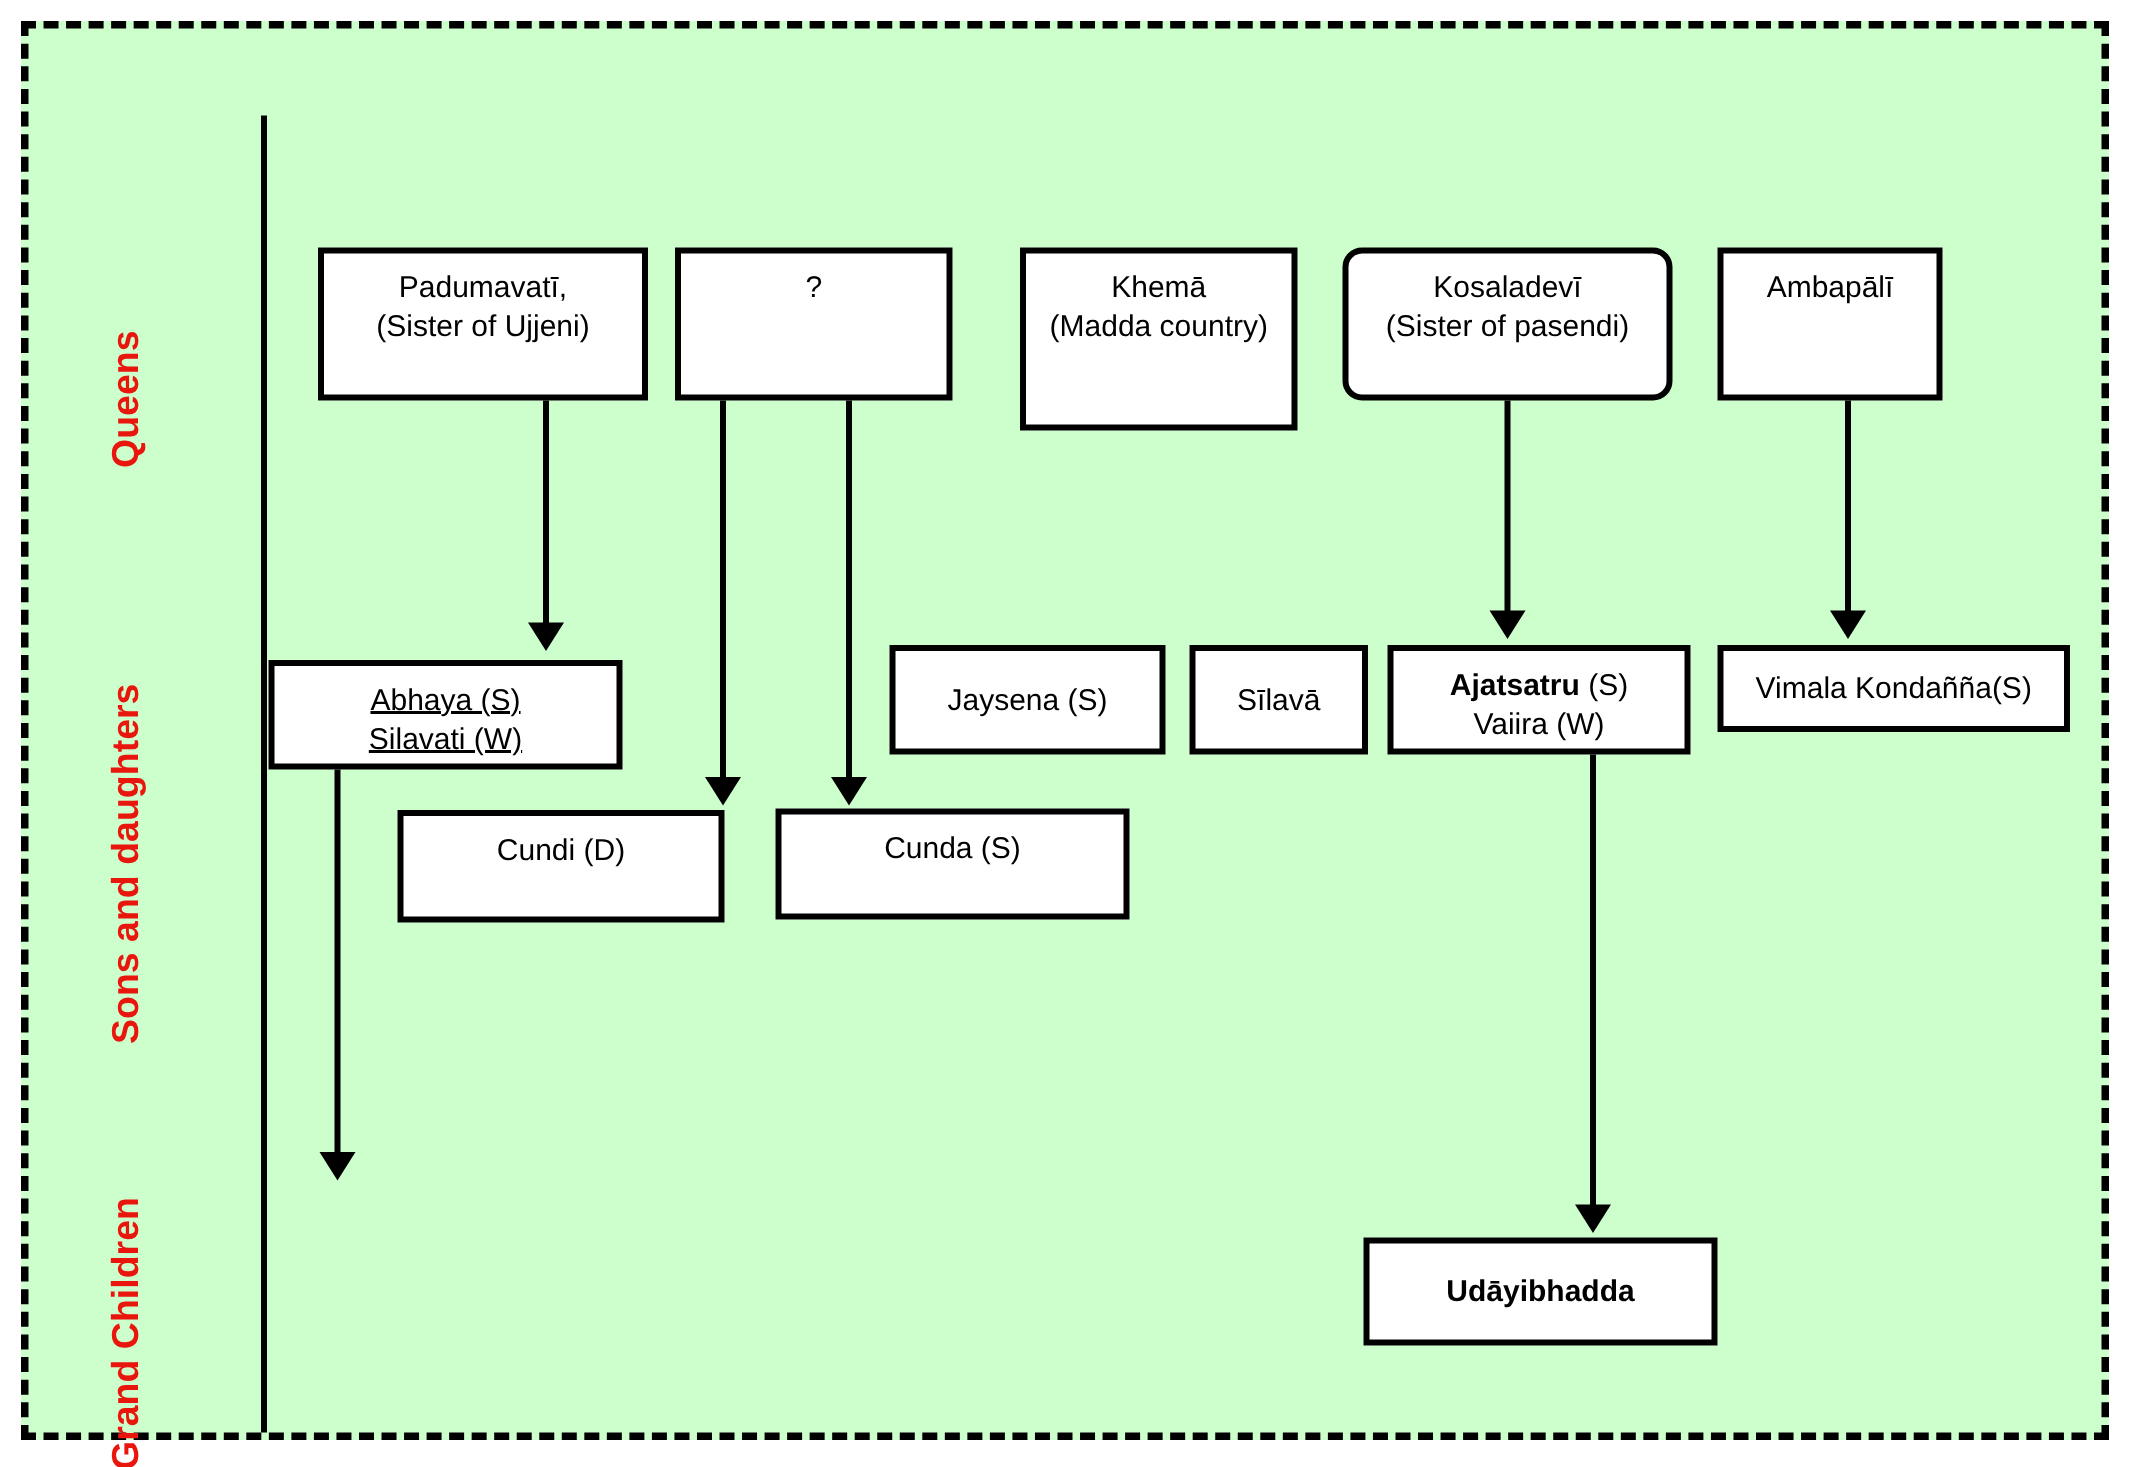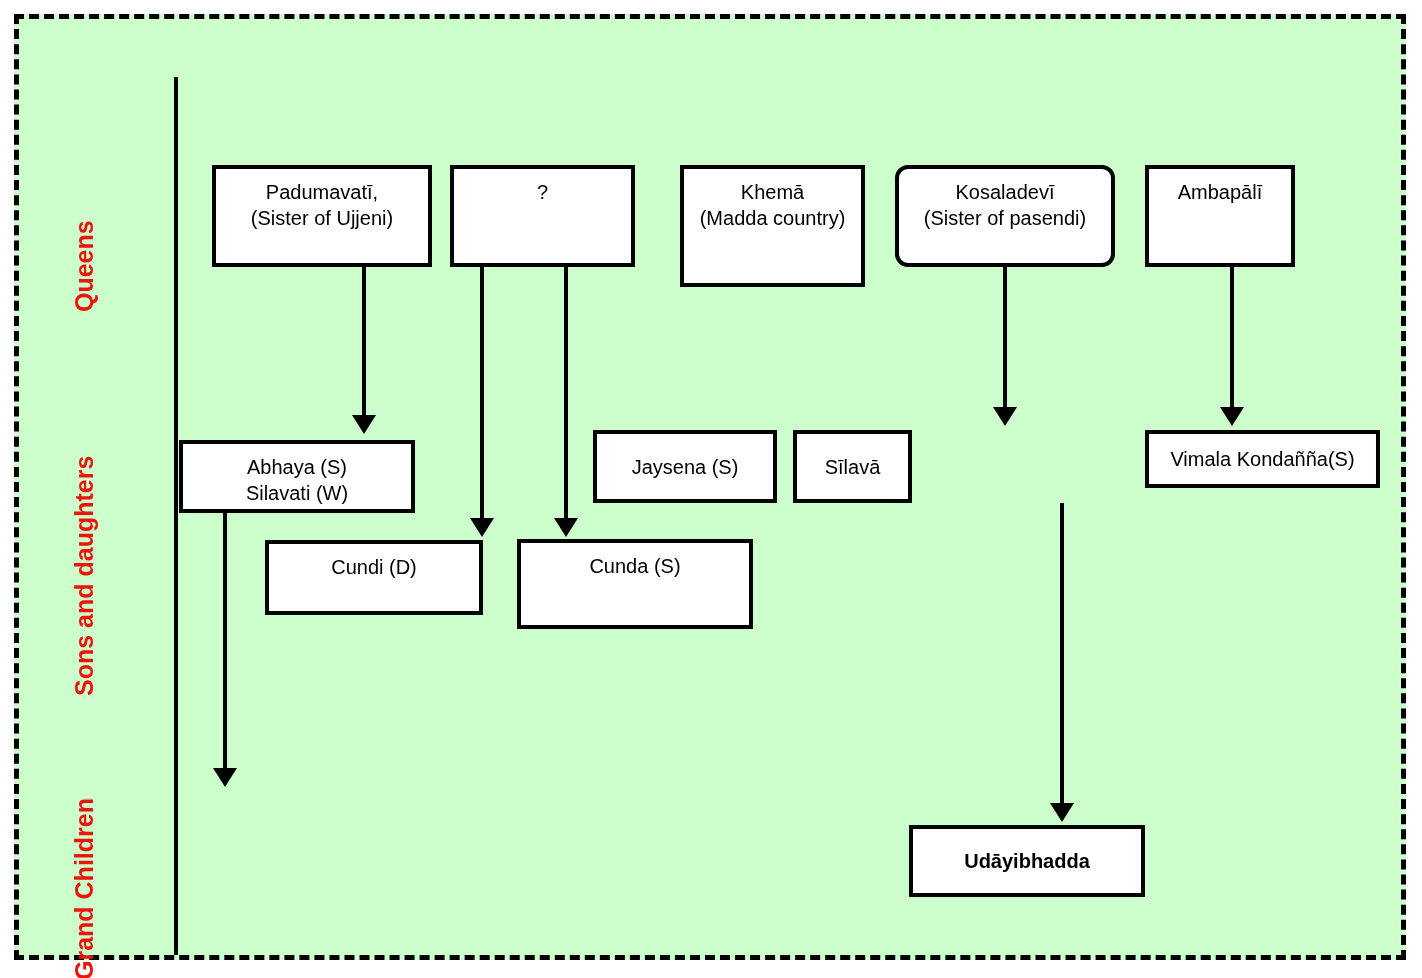--- a/index.html
+++ b/index.html
@@ -114,43 +114,47 @@
 
     <div class="node" style="left: 876px; top: 146px; width: 220px; height: 102px; border-radius: 13px;">
       <span class="ln">Kosaladevī</span>
       <span class="ln">(Sister of pasendi)</span>
     </div>
 
     <div class="node" style="left: 1126px; top: 146px; width: 150px; height: 102px;">
       <span class="ln">Ambapālī</span>
     </div>
 
-    <div class="node" style="left: 160px; top: 421px; width: 236px; height: 73px;">
+    <div class="node" style="left: 160px; top: 421px; width: 236px; height: 73px; text-decoration: underline;">
       <span class="ln">Abhaya (S)</span>
       <span class="ln">Silavati (W)</span>
     </div>
 
     <div class="node center-v" style="left: 574px; top: 411px; width: 184px; height: 73px;">
       <span class="ln">Jaysena (S)</span>
     </div>
 
     <div class="node center-v" style="left: 774px; top: 411px; width: 119px; height: 73px;">
       <span class="ln">Sīlavā</span>
     </div>
 
+    <div class="node" style="left: 906px; top: 411px; width: 202px; height: 73px;">
+      <span class="ln"><span class="bold-part">Ajatsatru</span><span> (S)</span></span>
+      <span class="ln">Vaiira (W)</span>
+    </div>
 
     <div class="node center-v" style="left: 1126px; top: 411px; width: 235px; height: 58px;">
       <span class="ln">Vimala Kondañña(S)</span>
     </div>
 
     <div class="node" style="left: 246px; top: 521px; width: 218px; height: 75px;">
       <span class="ln">Cundi (D)</span>
     </div>
 
-    <div class="node" style="left: 498px; top: 520px; width: 236px; height: 90px;">
+    <div class="node" style="left: 498px; top: 520px; width: 236px; height: 74px;">
       <span class="ln">Cunda (S)</span>
     </div>
 
 
     <div class="node center-v bold" style="left: 890px; top: 806px; width: 236px; height: 72px;">
       <span class="ln">Udāyibhadda</span>
     </div>
 
     <div class="conn" style="left: 343px; top: 248px; height: 150px;"></div>
     <div class="arrowhead" style="left: 333px; top: 396px;"></div>

